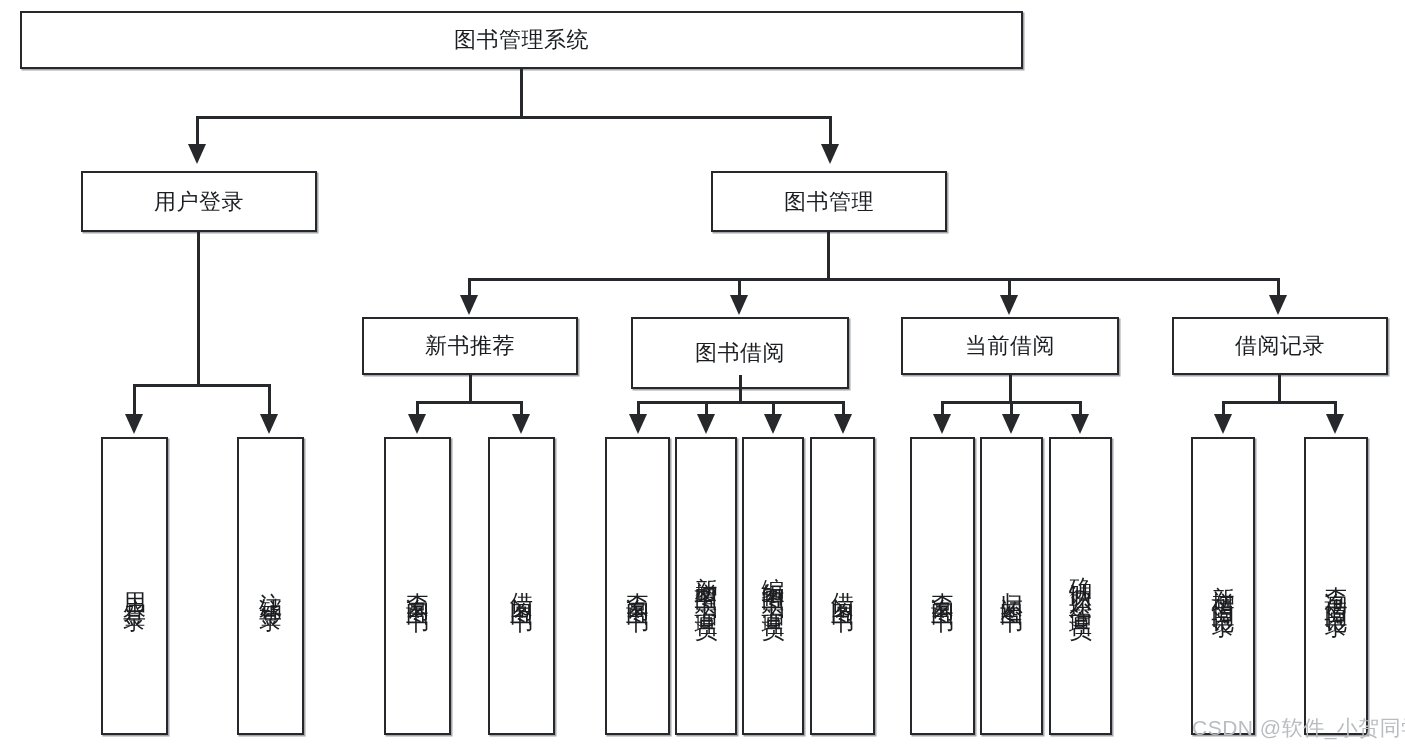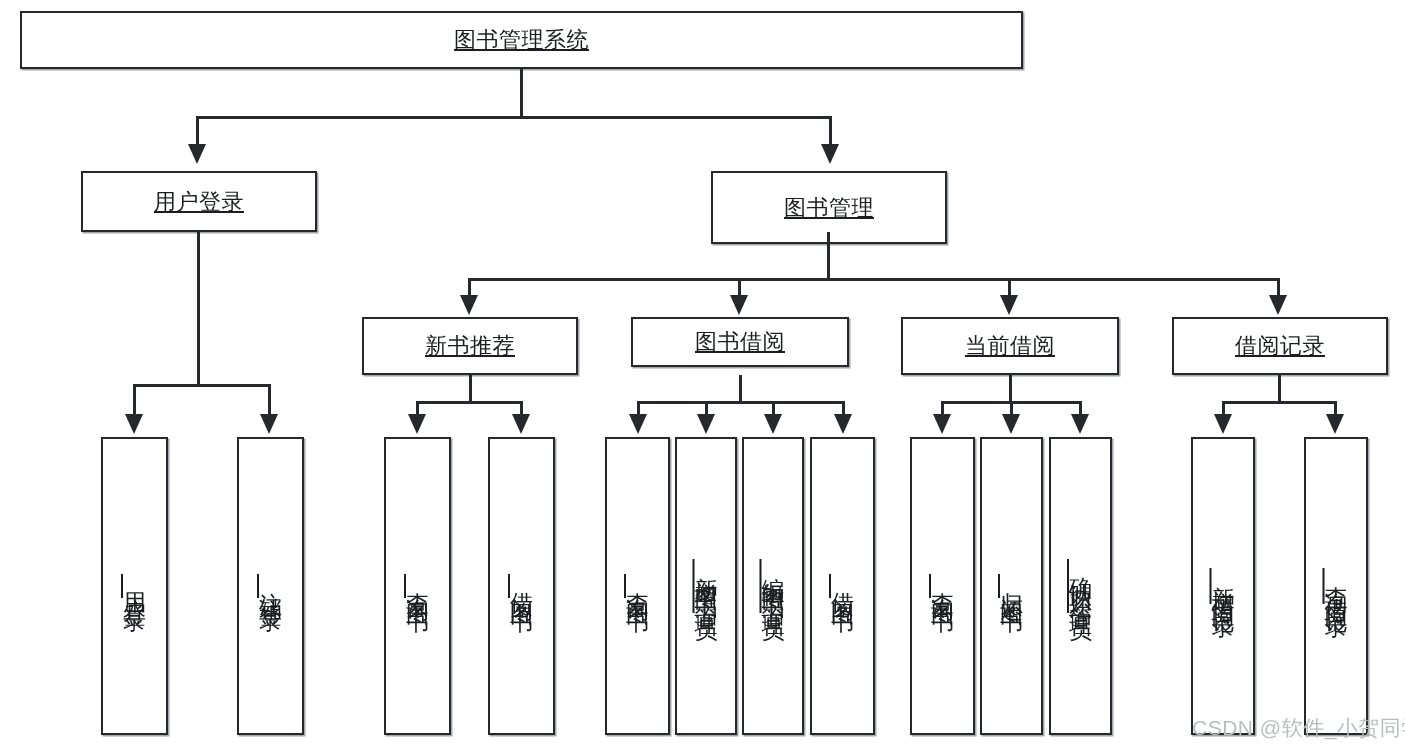--- a/index.html
+++ b/index.html
@@ -30,21 +30,20 @@
     align-items: center;
     justify-content: center;
     color: #1b1d20;
   }
   .node .label {
     font-size: 22px;
     line-height: 1.15;
     letter-spacing: 0.5px;
     white-space: nowrap;
     color: #1b1d20;
-    text-decoration: underline;
   }
 
   
   .node.vert {
     align-items: center;
     justify-content: center;
   }
   .node.vert .label {
     writing-mode: vertical-rl;
     text-orientation: upright;
@@ -100,21 +99,21 @@
   <div class="vline" style="left:196px; top:116px; width:3px; height:29px;"></div>
   <div class="arrow" style="left:188px; top:144px;"></div>
 
   <div class="vline" style="left:829px; top:116px; width:3px; height:29px;"></div>
   <div class="arrow" style="left:821px; top:144px;"></div>
 
   <div class="node" style="left:81px; top:171px; width:236px; height:61px;">
     <span class="label">用户登录</span>
   </div>
 
-  <div class="node" style="left:711px; top:171px; width:236px; height:73px;">
+  <div class="node" style="left:711px; top:171px; width:236px; height:61px;">
     <span class="label">图书管理</span>
   </div>
 
   <div class="vline" style="left:197px; top:232px; width:3px; height:154px;"></div>
   <div class="hline" style="left:133px; top:384px; width:138px; height:3px;"></div>
   <div class="vline" style="left:133px; top:384px; width:3px; height:31px;"></div>
   <div class="arrow" style="left:125px; top:414px;"></div>
   <div class="vline" style="left:268px; top:384px; width:3px; height:31px;"></div>
   <div class="arrow" style="left:260px; top:414px;"></div>
 
@@ -125,21 +124,21 @@
   <div class="vline" style="left:738px; top:278px; width:3px; height:23px;"></div>
   <div class="arrow" style="left:730px; top:295px;"></div>
   <div class="vline" style="left:1008px; top:278px; width:3px; height:23px;"></div>
   <div class="arrow" style="left:1000px; top:295px;"></div>
   <div class="vline" style="left:1277px; top:278px; width:3px; height:23px;"></div>
   <div class="arrow" style="left:1269px; top:295px;"></div>
 
   <div class="node" style="left:362px; top:317px; width:216px; height:58px;">
     <span class="label">新书推荐</span>
   </div>
-  <div class="node" style="left:631px; top:317px; width:218px; height:50px;">
+  <div class="node" style="left:631px; top:317px; width:218px; height:72px;">
     <span class="label">图书借阅</span>
   </div>
   <div class="node" style="left:1172px; top:317px; width:216px; height:58px;">
     <span class="label">借阅记录</span>
   </div>
   <div class="node" style="left:901px; top:317px; width:218px; height:58px;">
     <span class="label">当前借阅</span>
   </div>
 
   <div class="vline" style="left:469px; top:375px; width:3px; height:28px;"></div>

